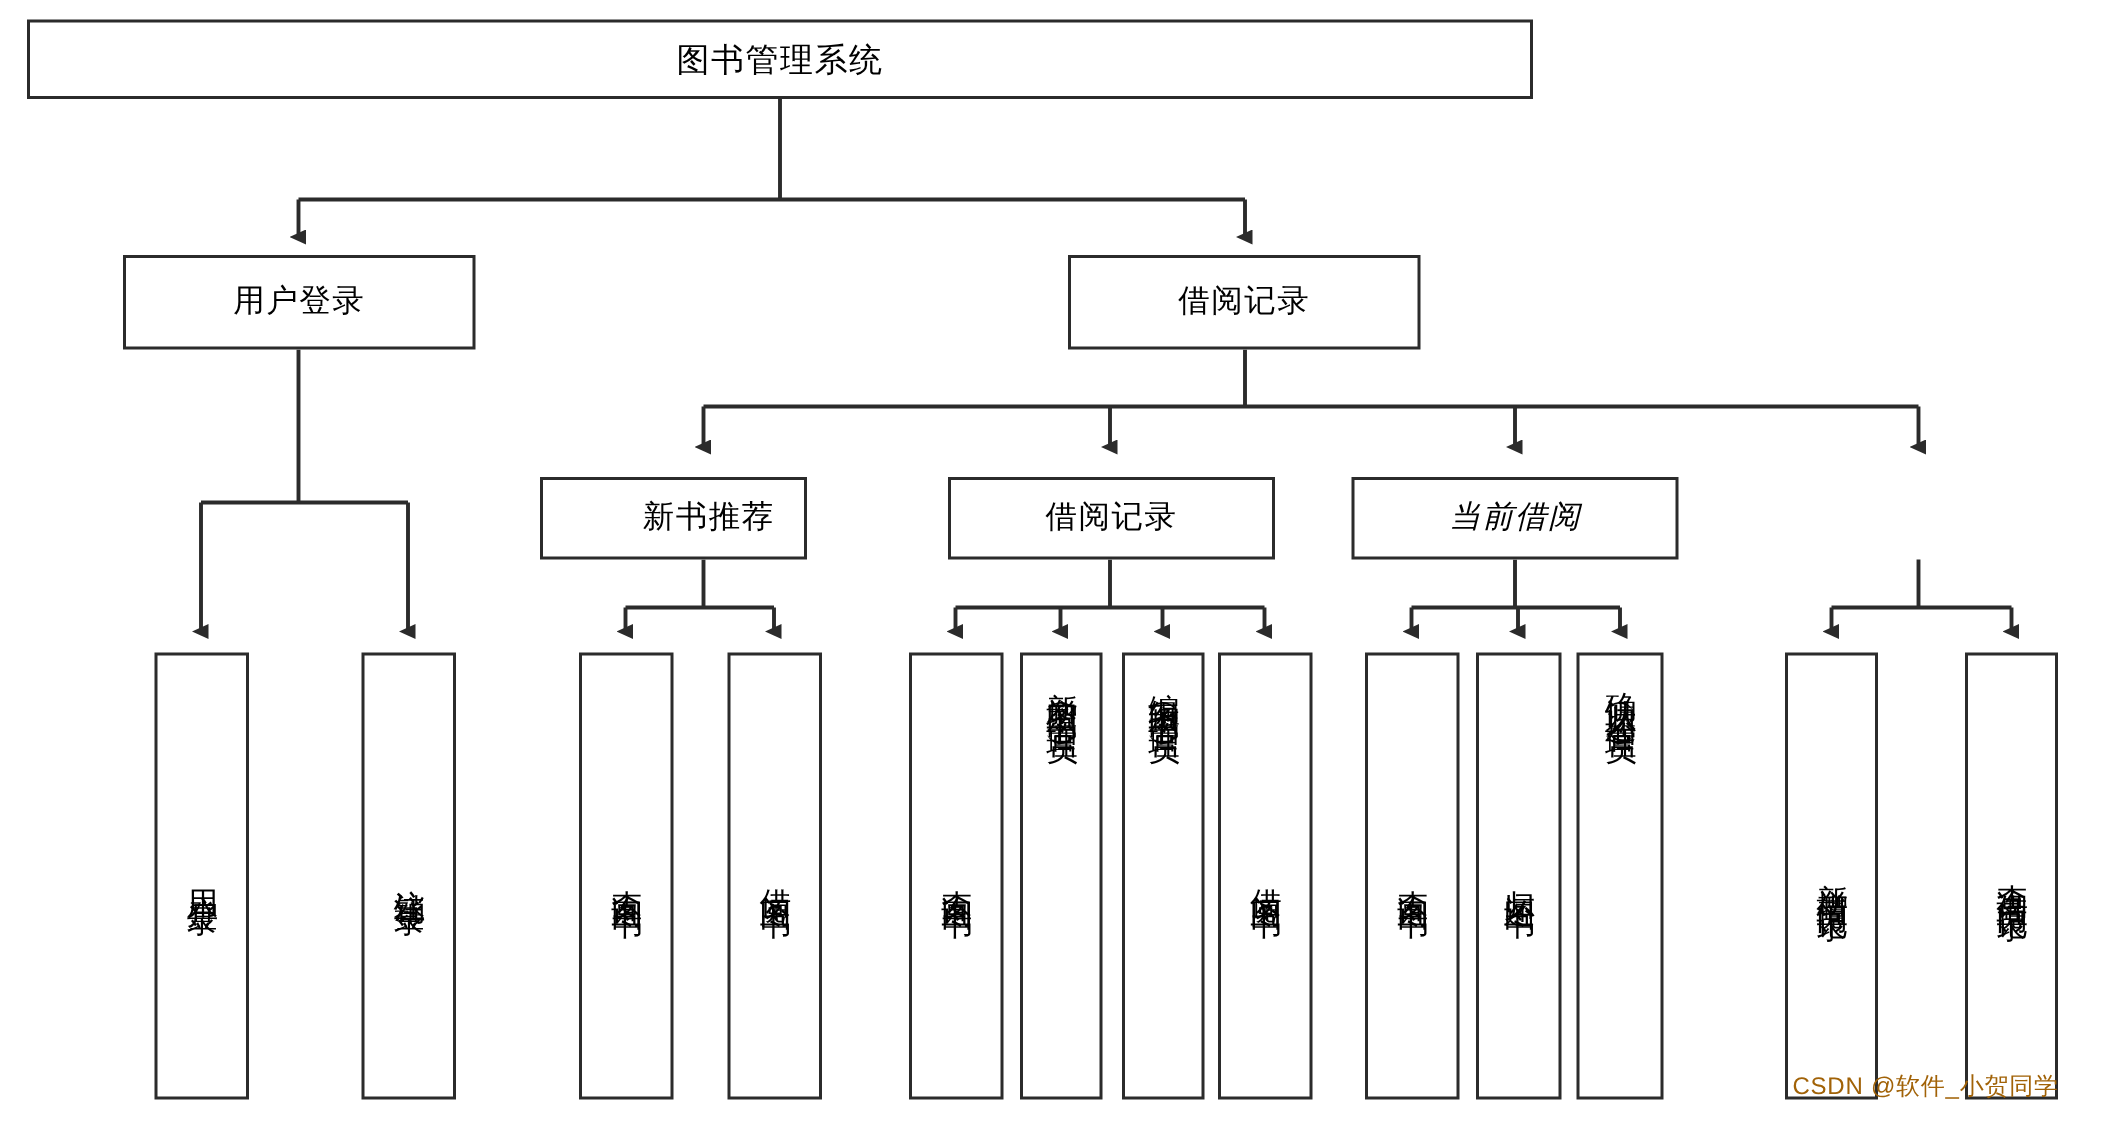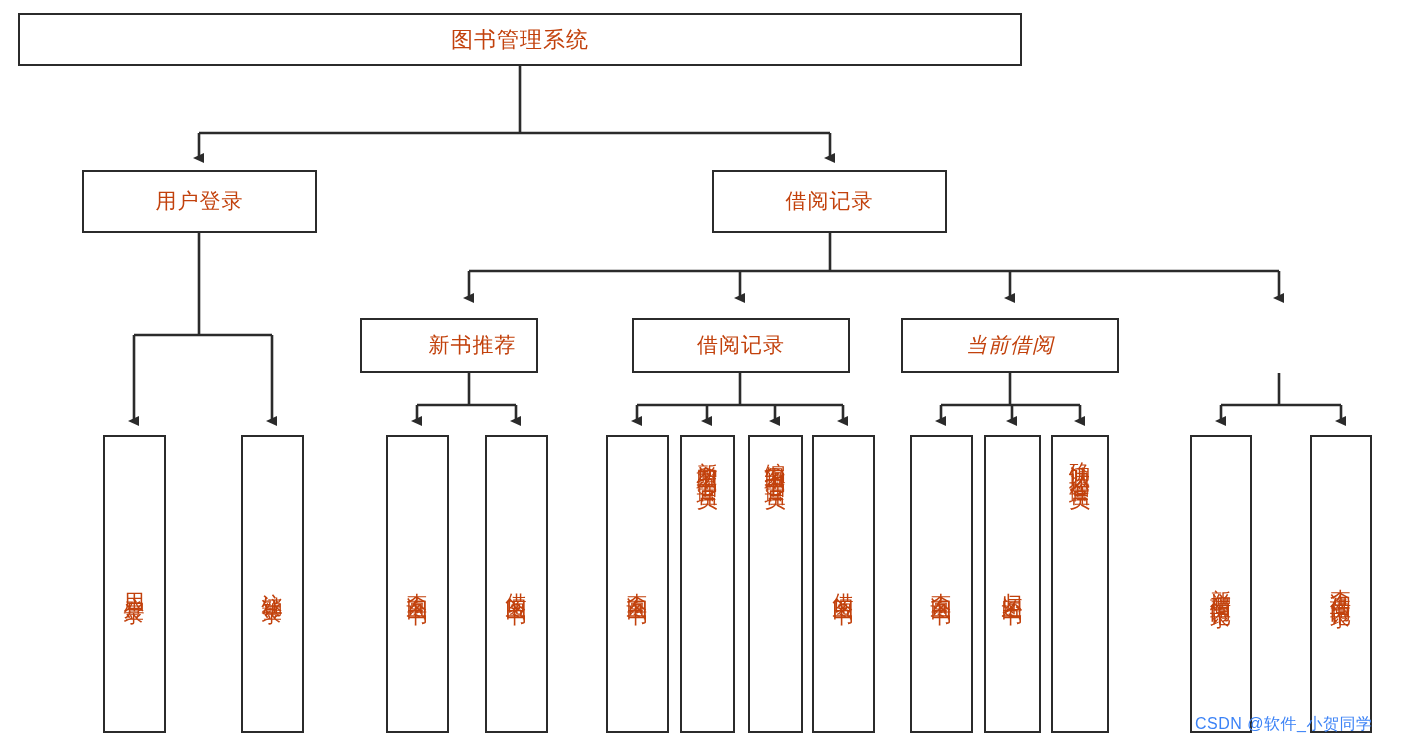--- a/index.html
+++ b/index.html
@@ -25,21 +25,21 @@
     box-sizing:border-box;
     background:#ffffff;
     border:2.5px solid #2b2b2b;
     display:flex;
     align-items:center;
     justify-content:center;
   }
   .node .lbl{
     font-size:21px;
     line-height:1.18;
-    color:#c2410c;
+    color:#000000;
     letter-spacing:1px;
     white-space:nowrap;
     text-align:right;
   }
   .node.root .lbl{font-size:22px;}
   .node.leaf{
     align-items:flex-start;
     justify-content:center;
     padding-top:8px;
   }
@@ -53,21 +53,21 @@
   }
   .node.leaf.centered{
     align-items:center;
     padding-top:0;
   }
   .watermark{
     position:absolute;
     left:1195px;
     top:714px;
     font-size:16px;
-    color:#3b82f6;
+    color:#a16207;
     white-space:nowrap;
     letter-spacing:0.5px;
   }
 </style>
 </head>
 <body>
 
 <div id="canvas">
 
   <svg class="connectors" viewBox="0 0 1405 747">

